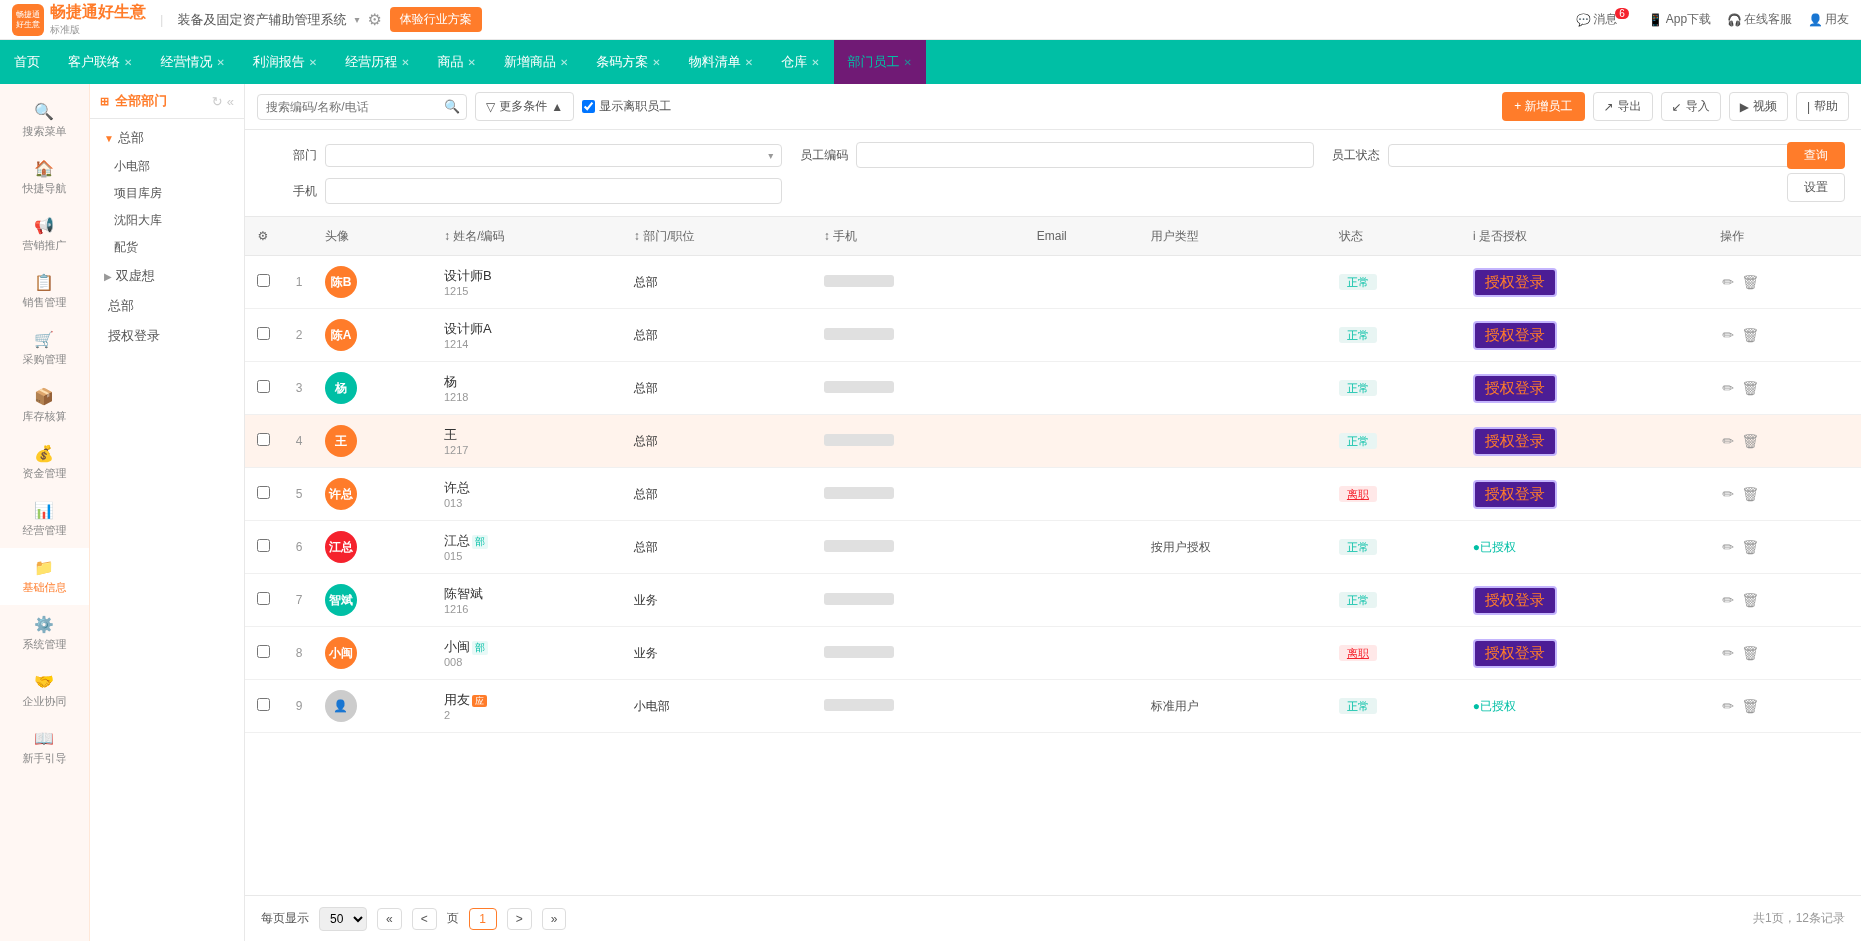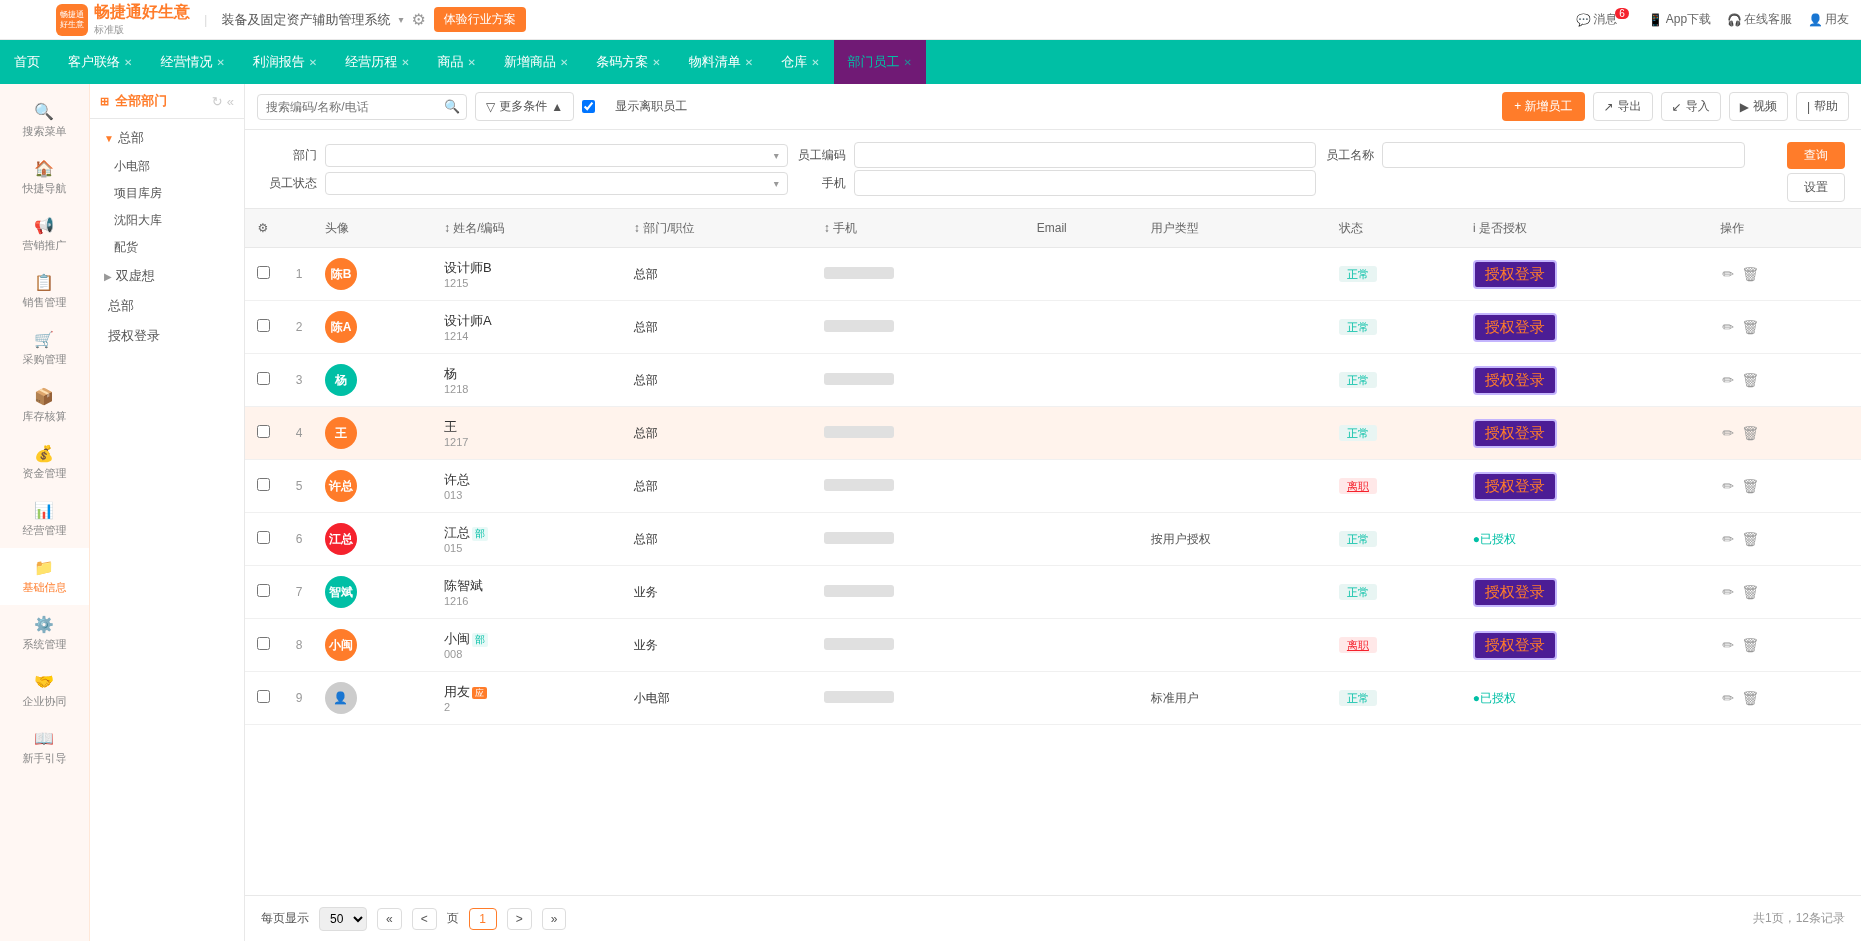--- a/index.html
+++ b/index.html
@@ -1,20 +1,20 @@
 <!DOCTYPE html>
 <html><head>
   <meta charset="utf-8">
   <style>
     * { box-sizing: border-box; margin: 0; padding: 0; }
     body { font-family: "Microsoft YaHei", "PingFang SC", sans-serif; font-size: 13px; background: #f5f5f5; color: #333; }
 
     
     .topbar { height: 40px; background: #fff; display: flex; align-items: center; padding: 0 12px; border-bottom: 1px solid #e8e8e8; justify-content: space-between; }
-    .topbar-left { display: flex; align-items: center; gap: 8px; margin-left: 44px; }
+    .topbar-left { display: flex; align-items: center; gap: 8px; }
     .topbar-logo { display: flex; align-items: center; gap: 6px; }
     .logo-icon { width: 32px; height: 32px; background: #ff7c2a; border-radius: 6px; display: flex; align-items: center; justify-content: center; color: #fff; font-size: 10px; }
     .trial-btn { background: #ff7c2a; color: #fff; border: none; padding: 4px 10px; border-radius: 4px; cursor: pointer; font-size: 12px; }
     .topbar-right { display: flex; align-items: center; gap: 16px; font-size: 12px; color: #666; }
     .badge { background: #f5222d; color: #fff; border-radius: 10px; font-size: 10px; padding: 0 4px; position: relative; top: -6px; left: -4px; }
     .topbar-right-item { display: flex; align-items: center; gap: 2px; cursor: pointer; }
 
     
     .nav-tabs { height: 44px; background: #00bfa5; display: flex; align-items: center; padding: 0 0; overflow: hidden; }
     .nav-tab { padding: 0 14px; height: 44px; display: flex; align-items: center; color: #fff; cursor: pointer; font-size: 13px; white-space: nowrap; position: relative; }
@@ -29,27 +29,27 @@
     .dept-item { padding: 6px 14px; font-size: 13px; color: #555; cursor: pointer; display: flex; align-items: center; gap: 4px; }
     .dept-sub-item { padding: 5px 24px; font-size: 12px; color: #555; cursor: pointer; }
 
     
     .content { flex: 1; overflow: hidden; display: flex; flex-direction: column; }
     .toolbar { background: #fff; padding: 8px 12px; border-bottom: 1px solid #e8e8e8; display: flex; align-items: center; gap: 8px; flex-wrap: wrap; }
     .search-input-wrap { position: relative; display: flex; align-items: center; }
     .search-input-wrap input { border: 1px solid #ddd; border-radius: 4px; padding: 5px 28px 5px 8px; font-size: 12px; width: 210px; outline: none; }
     .search-icon-btn { position: absolute; right: 6px; color: #999; cursor: pointer; }
     .filter-btn { border: 1px solid #ddd; background: #fff; padding: 5px 10px; border-radius: 4px; cursor: pointer; font-size: 12px; color: #555; display: flex; align-items: center; gap: 4px; }
-    .checkbox-label { display: flex; align-items: center; gap: 20px; font-size: 12px; color: #555; cursor: pointer; justify-content: space-between; }
+    .checkbox-label { display: flex; align-items: center; gap: 4px; font-size: 12px; color: #555; cursor: pointer; justify-content: space-between; }
     .add-employee-btn { background: #ff7c2a; color: #fff; border: none; padding: 6px 12px; border-radius: 4px; cursor: pointer; font-size: 12px; margin-left: auto; }
     .action-btns { display: flex; align-items: center; gap: 8px; }
     .action-btn { background: #fff; border: 1px solid #ddd; padding: 5px 10px; border-radius: 4px; cursor: pointer; font-size: 12px; color: #555; display: flex; align-items: center; gap: 4px; }
 
     
-    .filter-form { background: #fff; padding: 12px 16px; border-bottom: 1px solid #e8e8e8; display: grid; grid-template-columns: 1fr 1fr 1fr; gap: 2px; position: relative; }
+    .filter-form { background: #fff; padding: 12px 16px; border-bottom: 1px solid #e8e8e8; display: grid; grid-template-columns: 1fr 1fr 1fr; gap: 10px; position: relative; }
     .filter-form-field { display: flex; align-items: center; gap: 8px; }
     .filter-form-label { font-size: 12px; color: #555; white-space: nowrap; min-width: 56px; text-align: right; }
     .filter-form-select { border: 1px solid #ddd; border-radius: 4px; padding: 5px 8px; font-size: 12px; flex: 1; display: flex; align-items: center; justify-content: space-between; cursor: pointer; background: #fff; }
     .filter-form-input { border: 1px solid #ddd; border-radius: 4px; padding: 5px 8px; font-size: 12px; flex: 1; outline: none; }
     .filter-form-btns { position: absolute; right: 16px; top: 12px; display: flex; flex-direction: column; gap: 4px; }
     .query-btn { background: #ff7c2a; color: #fff; border: none; padding: 5px 8px; border-radius: 4px; cursor: pointer; font-size: 12px; }
     .reset-btn { background: #fff; border: 1px solid #ddd; color: #555; padding: 5px 16px; border-radius: 4px; cursor: pointer; font-size: 12px; text-align: center; }
 
     
     .table-wrap { flex: 1; overflow: auto; background: #fff; }
@@ -282,24 +282,20 @@
           <span class="filter-form-label">部门</span>
           <div class="filter-form-select">
             <span></span>
             <span class="chevron">▾</span>
           </div>
         </div>
         <div class="filter-form-field">
           <span class="filter-form-label">员工编码</span>
           <input class="filter-form-input" type="text" style="">
         </div>
-        <div class="filter-form-field" style="margin-right:100px;">
-          <span class="filter-form-label">员工名称</span>
-          <input class="filter-form-input" type="text" style="">
-        </div>
         <div class="filter-form-field">
           <span class="filter-form-label">员工状态</span>
           <div class="filter-form-select">
             <span></span>
             <span class="chevron">▾</span>
           </div>
         </div>
         <div class="filter-form-field">
           <span class="filter-form-label">手机</span>
           <input class="filter-form-input" type="text" style="">

